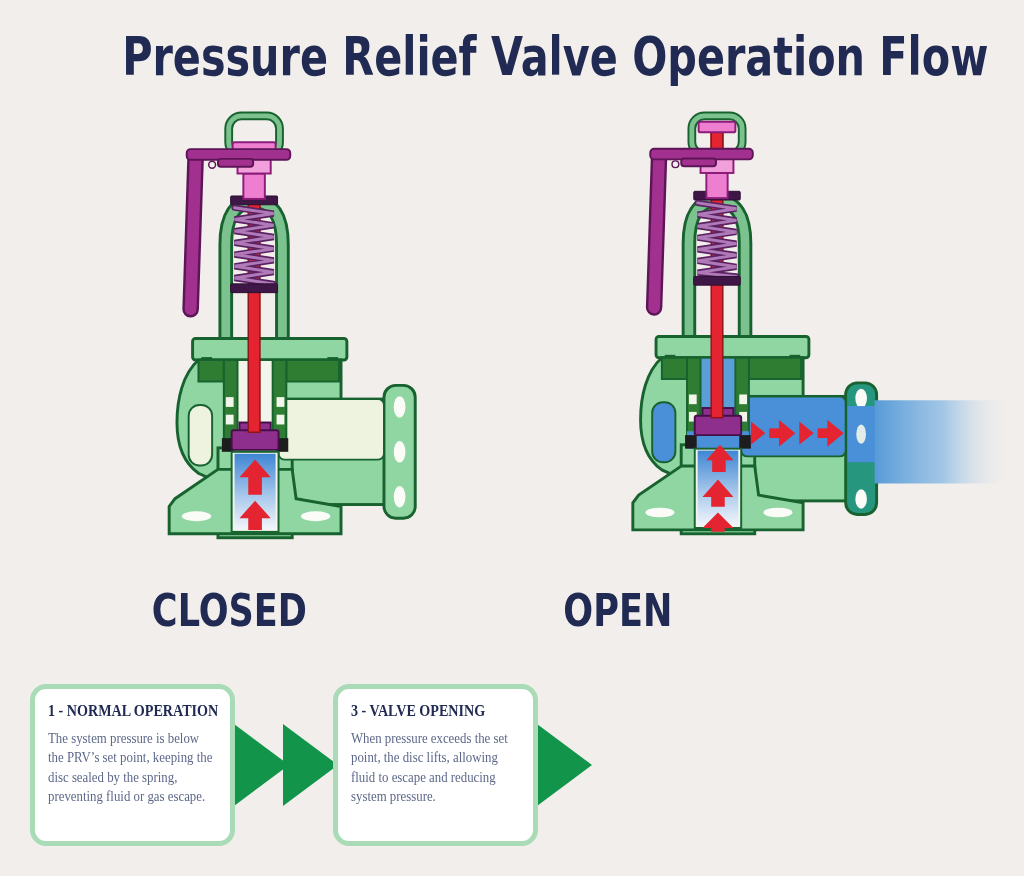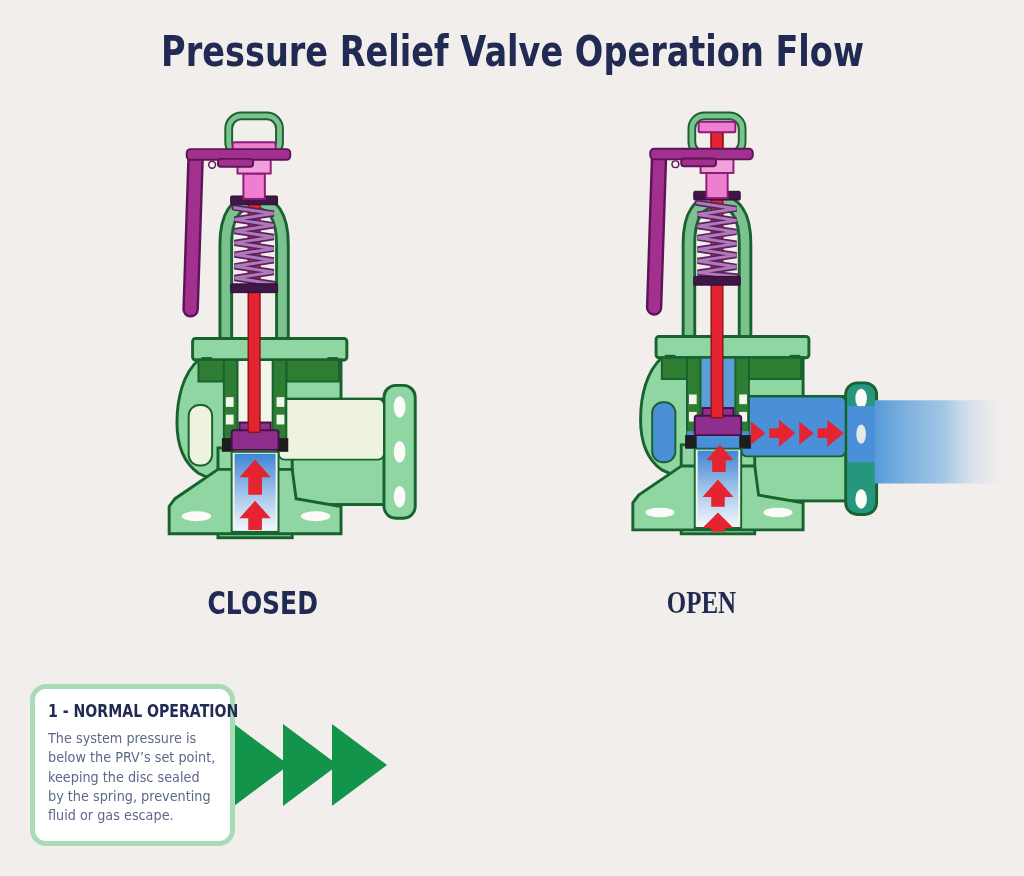--- a/index.html
+++ b/index.html
@@ -8,32 +8,32 @@
     --valve_body:#8fd6a2; --valve_outline:#17622e; --valve_internal:#2e7d33;
     --cavity:#eef3e0; --lever:#a1308f; --lever_outline:#5e1557;
     --spring_dark:#5a2263; --spring_light:#b07ab8; --stem:#e42430;
     --disc:#8e2f8e; --fluid:#4a90d8; --pink:#ee7fd0; --pink_light:#f2a0dc;
     --seat:#1d1d1d; --flange_teal:#27967f; --white_detail:#f2f5ea;
   }
   *{margin:0;padding:0;box-sizing:border-box}
   body{font-family:"DejaVu Sans","Liberation Sans",sans-serif;background:var(--background);}
   .stage{position:relative;width:1024px;height:876px;background:var(--background);overflow:hidden;}
   .page-title{position:absolute;top:26px;left:0;right:0;text-align:center;
-    color:var(--title);font-size:43px;font-weight:bold;letter-spacing:0px;}
+    color:var(--title);font-size:53px;font-weight:bold;letter-spacing:0px;}
   .cond{display:inline-block;transform:scaleX(0.78);transform-origin:center;white-space:nowrap;}
   .valve-figure{position:absolute;}
   .valve-closed{left:134px;top:112px;width:332px;}
   .valve-open{left:598px;top:112px;width:416px;}
-  .state-label{position:absolute;top:584px;text-align:center;color:var(--title);
-    font-size:32px;font-weight:bold;}
+  .state-label{position:absolute;top:584px;color:var(--title);
+    font-size:45px;font-weight:bold;}
   .label-closed{left:130px;width:266px;}
-  .label-open{left:574px;width:254px;font-family:Liberation Serif, serif;}
+  .label-open{left:548px;width:254px;}
   .steps{position:absolute;left:30px;top:684px;display:flex;align-items:stretch;}
   .step-card{width:205px;min-height:162px;background:var(--card_bg);
-    border:5px solid var(--card_border);border-radius:16px;padding:12px 13px;z-index:1;}
+    border:5px solid var(--card_border);border-radius:16px;padding:12px 13px;z-index:1;font-family:Liberation Serif, serif;}
   .step-heading{color:var(--title);font-size:17px;font-weight:bold;width:120%;
     transform:scaleX(0.83);transform-origin:left top;white-space:nowrap;}
   .step-body{margin-top:8px;color:var(--body_text);font-size:14.5px;line-height:1.33;
     width:113%;transform:scaleX(0.885);transform-origin:left top;font-weight:500;}
   .flow-arrow{width:49px;display:flex;align-items:center;justify-content:center;z-index:0;}
   .flow-arrow .tri{width:0;height:0;border-top:41px solid transparent;
     border-bottom:41px solid transparent;border-left:55px solid var(--flow_arrow);margin-left:4px;}
   svg{display:block;overflow:visible}
   .vb{fill:var(--valve_body);stroke:var(--valve_outline);stroke-width:3;}
   .dgf{fill:var(--valve_internal);stroke:var(--valve_outline);stroke-width:2;}
@@ -274,18 +274,22 @@
     <div class="step-card">
       <div class="step-heading">1 - NORMAL OPERATION</div>
       <div class="step-body">The system pressure is below the PRV’s set point, keeping the disc sealed by the spring, preventing fluid or gas escape.</div>
     </div>
     <div class="flow-arrow">
         <div class="tri"></div>
       </div>
     <div class="flow-arrow">
         <div class="tri"></div>
       </div>
+    <div class="step-card">
+      <div class="step-heading">3 - VALVE OPENING</div>
+      <div class="step-body">When pressure exceeds the set point, the disc lifts, allowing fluid to escape and reducing system pressure.</div>
+    </div>
     <div class="flow-arrow">
         <div class="tri"></div>
       </div>
   </section>
 
 </div>
 
 </body></html>

